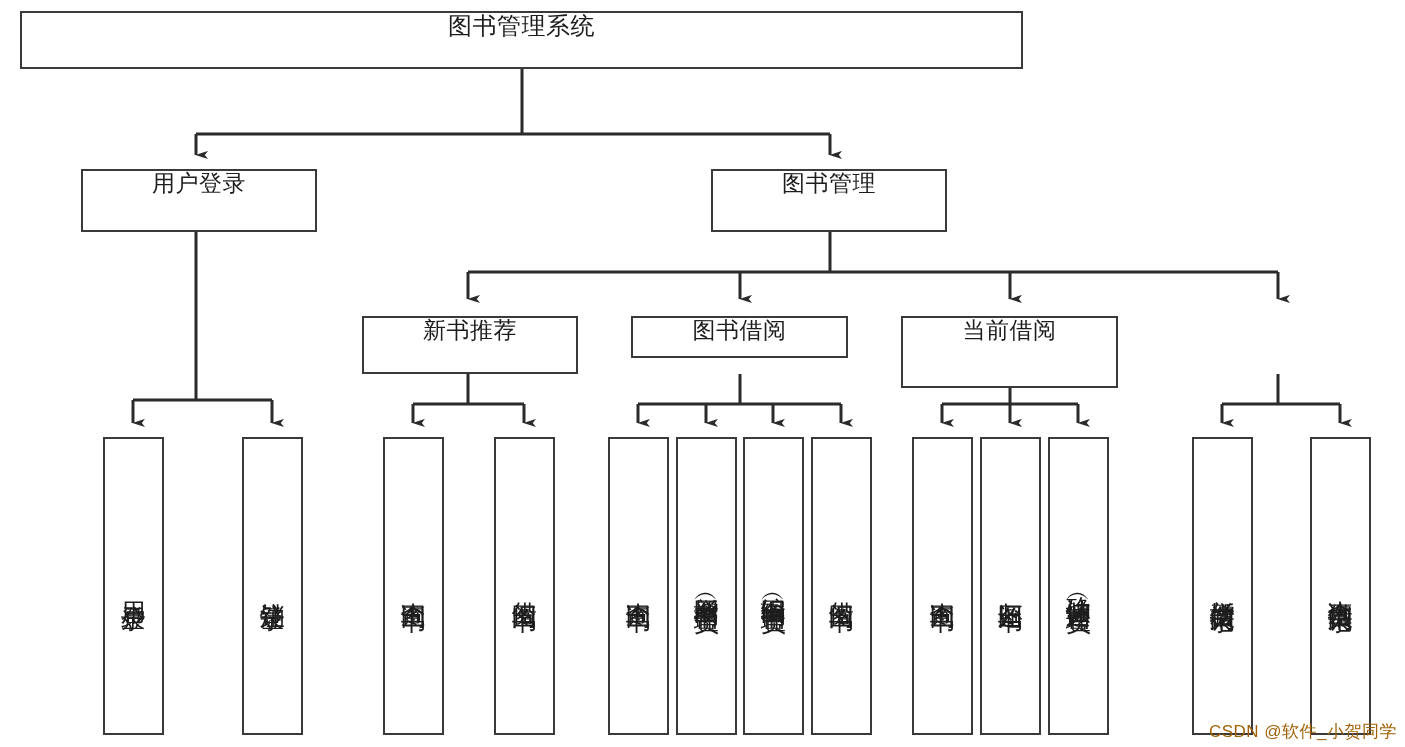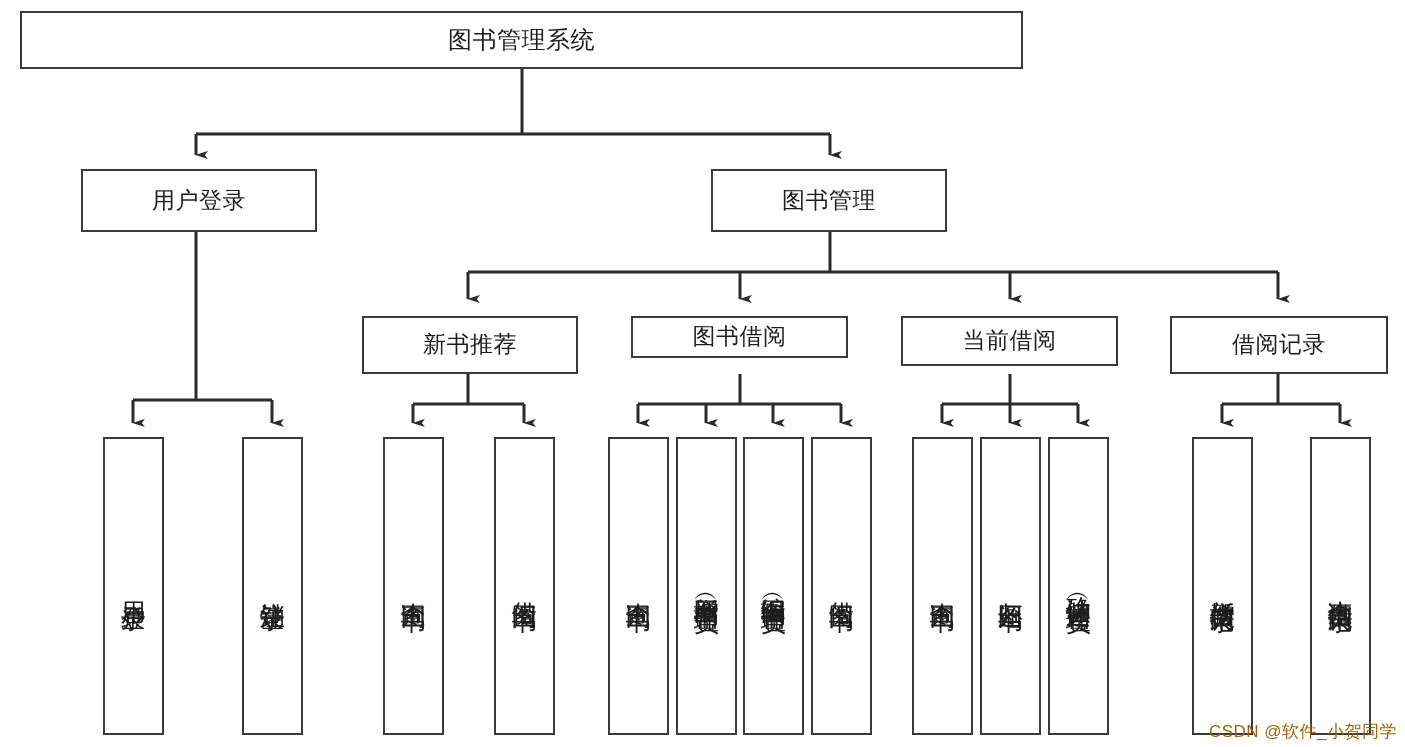--- a/index.html
+++ b/index.html
@@ -24,21 +24,21 @@
     width: 1405px;
     height: 747px;
     pointer-events: none;
   }
   .node {
     position: absolute;
     box-sizing: border-box;
     border: 2px solid #3a3a3a;
     background: #ffffff;
     display: flex;
-    align-items: center;
+    align-items: flex-start;
     justify-content: center;
     color: #1d1d1d;
     z-index: 2;
   }
   .node .label {
     display: block;
     text-align: center;
     line-height: 1.12;
     white-space: nowrap;
   }
@@ -138,25 +138,22 @@
   <div class="node horiz" style="left:362px; top:316px; width:216px; height:58px;">
     <span class="label">新书推荐</span>
   </div>
 
   <div class="node horiz" style="left:711px; top:169px; width:236px; height:63px;">
     <span class="label">图书管理</span>
   </div>
   <div class="node horiz" style="left:631px; top:316px; width:217px; height:42px;">
     <span class="label">图书借阅</span>
   </div>
-  <div class="node horiz" style="left:901px; top:316px; width:217px; height:50px;">
+  <div class="node horiz" style="left:901px; top:316px; width:217px; height:72px;">
     <span class="label">当前借阅</span>
-  </div>
-  <div class="node horiz" style="left:1170px; top:316px; width:218px; height:58px;">
-    <span class="label">借阅记录</span>
   </div>
 
   <div class="node vert" style="left:103px; top:437px; width:61px; height:298px;">
     <span class="label">用户登录</span>
   </div>
   <div class="node vert" style="left:242px; top:437px; width:61px; height:298px;">
     <span class="label">注销登录</span>
   </div>
 
   <div class="node vert" style="left:383px; top:437px; width:61px; height:298px;">

